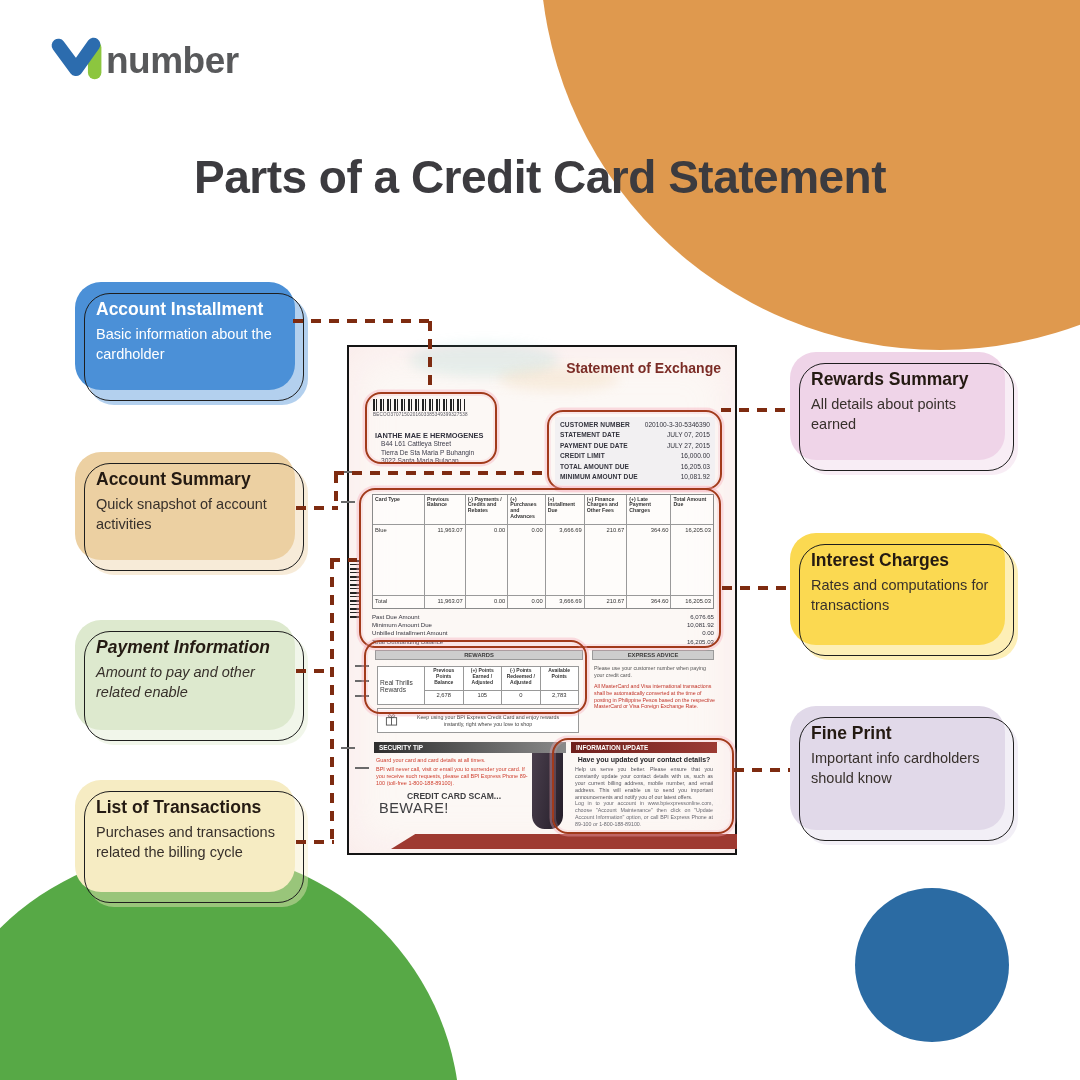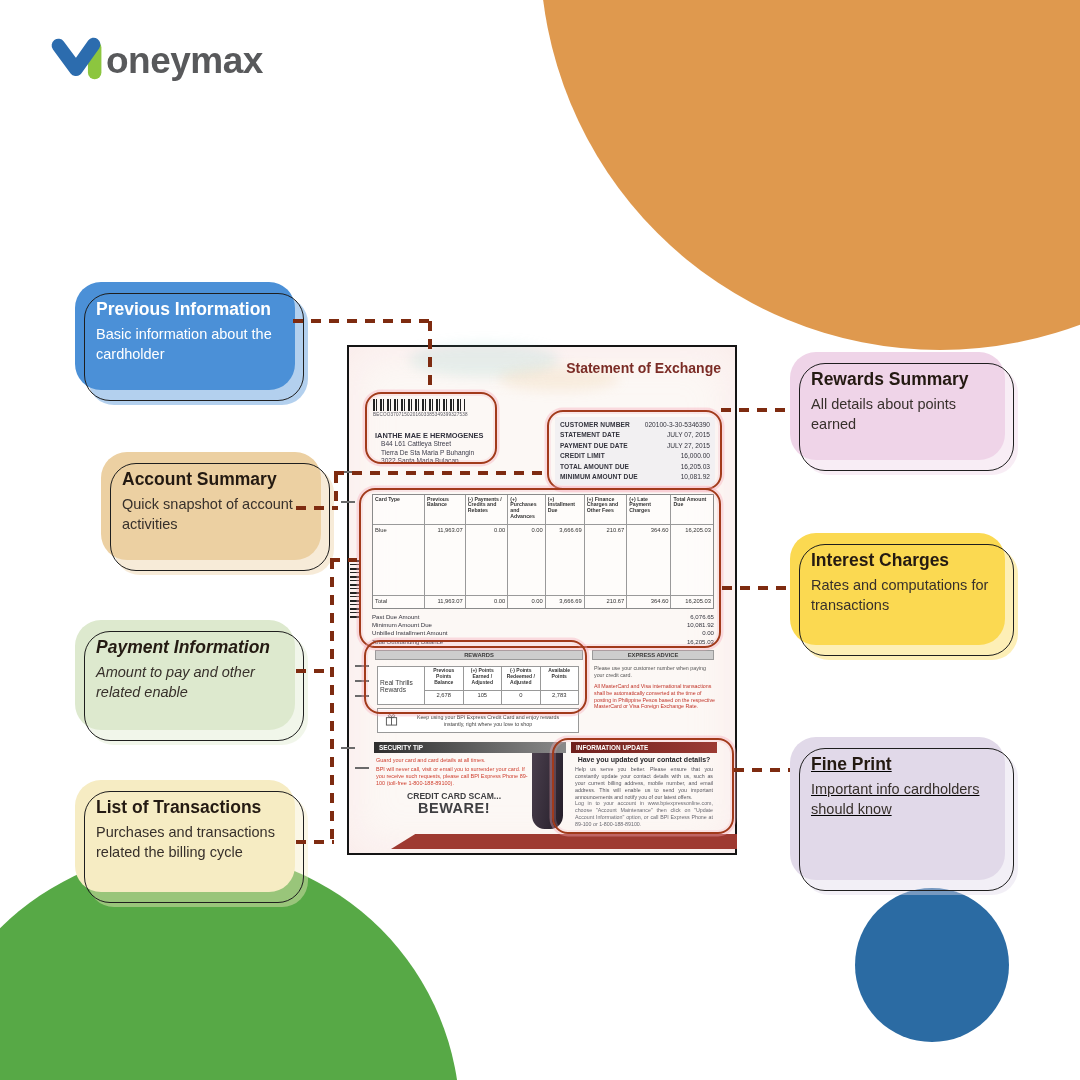--- a/index.html
+++ b/index.html
@@ -100,22 +100,22 @@
   
   #sec-header { position:absolute; left:25px; top:395px; width:192px; height:11px;
                 background:linear-gradient(90deg,#2E2E2E,#8A8A8A); color:#fff; font-size:6.4px; font-weight:700;
                 padding:1.5px 0 0 5px; }
   #sec-ribbon { position:absolute; left:183px; top:406px; width:31px; height:76px;
                 background:linear-gradient(100deg,#4A3F4D,#241D28); border-radius:0 0 40% 40%/0 0 18% 18%; }
   #sec-bullets { position:absolute; left:27px; top:410px; width:152px; color:#CF4030; }
   #sec-bullets div { font-size:5.5px; line-height:1.28; margin-bottom:2px; }
   #scam-line { position:absolute; left:30px; top:444px; width:150px; text-align:center;
                font-size:8.6px; font-weight:800; color:#3F3F42; }
-  #beware { position:absolute; left:30px; top:453px; width:150px; text-align:center;
-            font-size:14.5px; font-weight:700; color:#3F3F42; letter-spacing:.5px; }
+  #beware { position:absolute; left:30px; top:453px; width:150px; text-align:left;
+            font-size:14.5px; font-weight:400; color:#3F3F42; letter-spacing:.5px; }
   #iu-header { position:absolute; left:222px; top:395px; width:146px; height:11px;
                background:linear-gradient(90deg,#6E1F1C,#9C3B34); color:#fff; font-size:6.4px; font-weight:700;
                padding:1.5px 0 0 5px; }
   #iu-question { position:absolute; left:226px; top:409px; width:138px; text-align:center;
                  font-size:7px; font-weight:700; color:#26262a; }
   #iu-p1 { position:absolute; left:226px; top:419px; width:138px; font-size:5.3px; color:#56565e; line-height:1.32; text-align:justify; }
   #iu-p2 { position:absolute; left:226px; top:453px; width:138px; font-size:5.3px; color:#6a6a72; line-height:1.32; text-align:justify; }
   #bottom-banner { position:absolute; left:42px; top:487px; width:346px; height:15px; background:#9E3A31;
                    clip-path:polygon(0 100%, 7% 0, 100% 0, 100% 100%); }
 </style>
@@ -135,23 +135,24 @@
           <linearGradient id="mg" x1="0" y1="0" x2="0" y2="1">
             <stop offset="0" stop-color="#F7A823"></stop>
               <stop offset="1" stop-color="#8CC63F"></stop>
           </linearGradient>
         </defs>
         <line x1="9" y1="13" x2="9" y2="39" stroke="url(#mg)" stroke-width="13" stroke-linecap="round"></line>
         <line x1="45" y1="13" x2="45" y2="37" stroke="#8CC63F" stroke-width="13" stroke-linecap="round"></line>
         <path d="M10 11 L27 34 L44 10" stroke="#2C6CAE" stroke-width="13" fill="none" stroke-linecap="round" stroke-linejoin="round"></path>
       </svg>
     </span>
-    <span class="word">oneymax</span>
-  </div>
-
+    <span class="word">number</span>
+  </div>
+
+  <div id="title">Parts of a Credit Card Statement</div>
 
   <div class="dash-h" style="left:293px; top:319px; width:137px;"></div>
   <div class="dash-v" style="left:428px; top:321px; height:69px;"></div>
   <div class="dash-h" style="left:296px; top:506px; width:42px;"></div>
   <div class="dash-v" style="left:334px; top:473px; height:37px;"></div>
   <div class="dash-h" style="left:334px; top:471px; width:212px;"></div>
   <div class="dash-h" style="left:296px; top:669px; width:38px;"></div>
   <div class="dash-h" style="left:296px; top:840px; width:38px;"></div>
   <div class="dash-v" style="left:330px; top:559px; height:285px;"></div>
   <div class="dash-h" style="left:330px; top:558px; width:27px;"></div>
@@ -320,25 +321,25 @@
     <div class="hl" style="left:10px; top:141px; width:362px; height:160px;"></div>
     <div class="hl" style="left:15px; top:293px; width:223px; height:74px;"></div>
     <div class="hl" style="left:203px; top:391px; width:182px; height:96px;"></div>
   </div>
 
   <div class="callout co-light" style="left: 75px; top: 282px; width: 220px; height: 108px; --c: #4B90D7;">
     <div class="co-shadow"></div>
     <div class="co-fill"></div>
     <div class="co-outline"></div>
     <div class="co-content">
-      <div class="co-title">Previous Information</div>
+      <div class="co-title">Account Installment</div>
       <div class="co-body">Basic information about the cardholder</div>
     </div>
   </div>
-  <div class="callout co-dark" style="left: 75px; top: 452px; width: 220px; height: 108px; margin-left: 26px; --c: #ECD0A2;">
+  <div class="callout co-dark" style="left: 75px; top: 452px; width: 220px; height: 108px; --c: #ECD0A2;">
     <div class="co-shadow"></div>
     <div class="co-fill"></div>
     <div class="co-outline"></div>
     <div class="co-content">
       <div class="co-title">Account Summary</div>
       <div class="co-body">Quick snapshot of account activities</div>
     </div>
   </div>
   <div class="callout co-dark" style="left: 75px; top: 620px; width: 220px; height: 110px; font-style: italic; --c: #DDE9CE;">
     <div class="co-shadow"></div>
@@ -370,21 +371,21 @@
   </div>
   <div class="callout co-dark" style="left: 790px; top: 533px; width: 215px; height: 112px; --c: #FBD951;">
     <div class="co-shadow"></div>
     <div class="co-fill"></div>
     <div class="co-outline"></div>
     <div class="co-content">
       <div class="co-title">Interest Charges</div>
       <div class="co-body">Rates and computations for transactions</div>
     </div>
   </div>
-  <div class="callout co-dark" style="left: 790px; top: 737px; width: 215px; height: 143px; text-decoration: underline; --c: #E1D9E9;">
+  <div class="callout co-dark" style="left: 790px; top: 706px; width: 215px; height: 124px; --c: #E1D9E9;">
     <div class="co-shadow"></div>
     <div class="co-fill"></div>
     <div class="co-outline"></div>
     <div class="co-content">
       <div class="co-title">Fine Print</div>
       <div class="co-body">Important info cardholders should know</div>
     </div>
   </div>
 
 </div>

